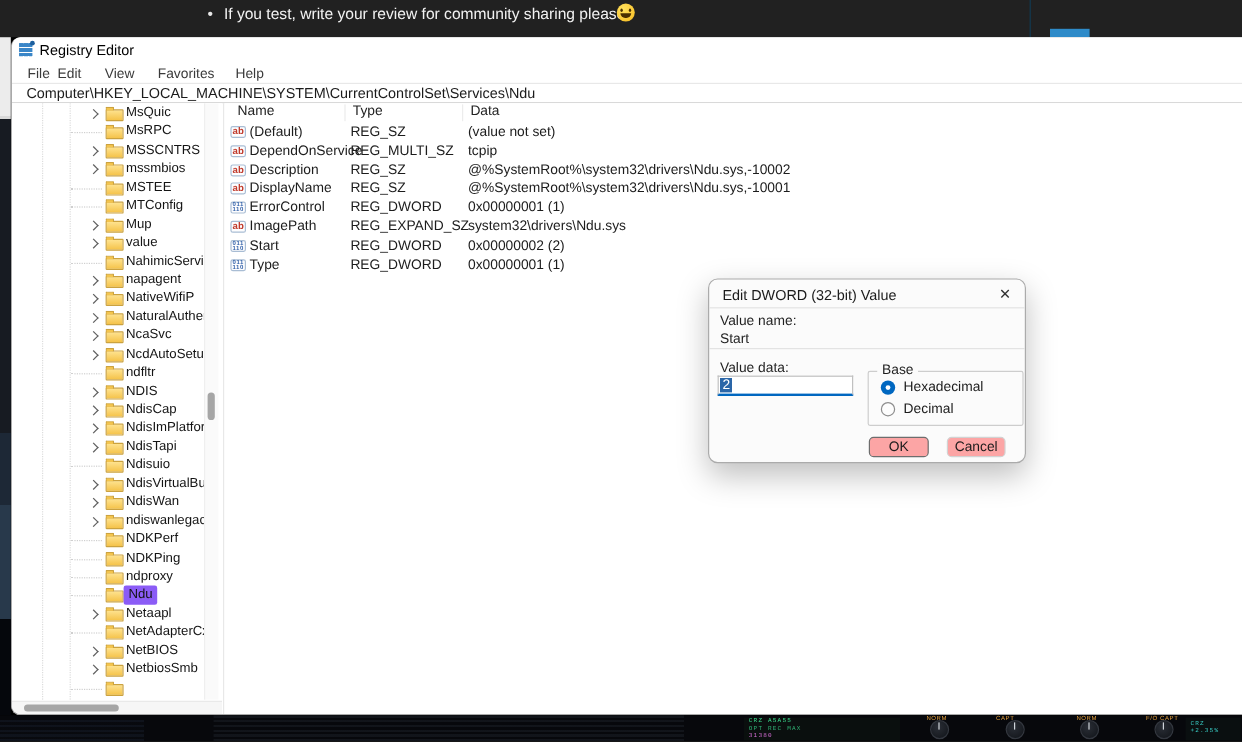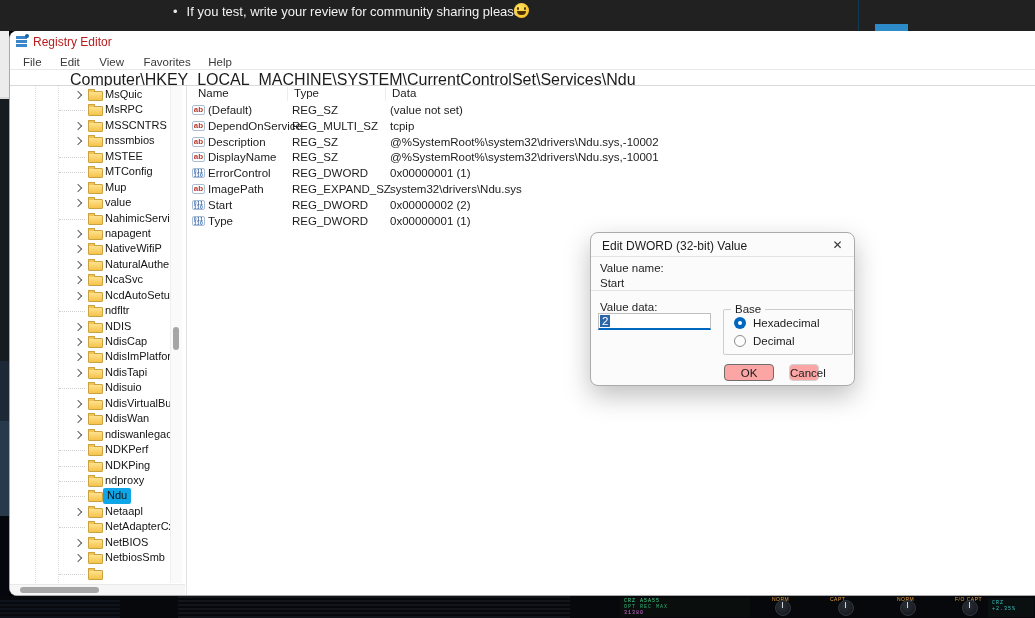--- a/index.html
+++ b/index.html
@@ -28,50 +28,50 @@
   
   #win{left:9px;top:31px;width:1026px;height:565px;background:#fff;
        border-left:1px solid #a9a9a9;border-bottom:1px solid #a9a9a9;
        border-radius:8px 0 0 8px;box-sizing:border-box;overflow:hidden;}
   #titlebar{left:0;top:0;width:100%;height:21px;background:#fff;}
   #appicon{left:6px;top:5px;width:11px;height:11px;
     background-image:repeating-linear-gradient(0deg,#3a86c8 0 3px,#fff 3px 4px),
                      repeating-linear-gradient(90deg,#3a86c8 0 3px,#fff 3px 4px);}
   #appicon::after{content:"";position:absolute;right:-2px;top:-2px;width:4px;height:4px;
     border-radius:50%;background:#1d5f9e;}
-  #apptitle{left:23px;top:4px;font-size:12px;color:#b91c1c;}
+  #apptitle{left:23px;top:4px;font-size:12px;color:#000000;}
   #menubar{left:0;top:21px;width:100%;height:17px;}
   .menu-item{display:inline-block;font-size:11.5px;color:#3a3a3a;margin-top:1px;}
-  #menubar .mi0{margin-left:13px;margin-right:14px;}
+  #menubar .mi0{margin-left:13px;margin-right:2px;}
   #menubar .mi1{margin-right:15px;}
   #menubar .mi2{margin-right:15px;}
   #menubar .mi3{margin-right:13px;}
   #addrbar{left:0;top:38px;width:100%;height:17px;border-top:1px solid #e8e8e8;
            border-bottom:1px solid #d9d9d9;box-sizing:border-box;background:#fff;}
-  #addrtext{left:12px;top:1px;font-size:16px;color:#1b1b1b;white-space:nowrap;margin-left:48px;}
+  #addrtext{left:12px;top:1px;font-size:12px;color:#1b1b1b;white-space:nowrap;}
 
   #body{left:0;top:55px;width:100%;height:509px;}
 
   
   #tree{left:0;top:0;width:175px;height:509px;overflow:hidden;background:#fff;}
   .guide{position:absolute;top:0;height:497px;border-left:1px dotted #dcdcdc;}
   #g1{left:25px}#g2{left:48px}
   #treerows{position:absolute;left:0;top:1px;width:175px;}
   .trow{height:15.45px;position:relative;}
   .trow .chev{position:absolute;left:65px;top:5px;width:5px;height:5px;
     border-top:1px solid #5f5f5f;border-right:1px solid #5f5f5f;transform:rotate(45deg);}
   .trow.leaf::before{content:"";position:absolute;left:49px;top:8px;width:26px;
     border-top:1px dotted #cfcfcf;}
   .folder{position:absolute;left:78px;top:4px;width:13px;height:8px;
     background:linear-gradient(#fee28e,#f5c34a);border:1px solid #cba23f;border-radius:1px;}
   .folder::before{content:"";position:absolute;top:-3px;left:-1px;width:5px;height:2px;
     background:#f4c54e;border:1px solid #cba23f;border-bottom:none;border-radius:1px 1px 0 0;}
   .tlabel{position:absolute;left:95px;top:0;font-size:11px;color:#141414;
     line-height:15.45px;white-space:nowrap;}
-  .tlabel.sel-label{background:#0ea5e9;padding:0 4px;left:93px;border-radius:2px;}
+  .tlabel.sel-label{background:#8b5cf6;padding:0 4px;left:93px;border-radius:2px;}
 
   
   #vscroll{left:160px;top:0;width:11px;height:497px;background:#fafafa;border-left:1px solid #efefef;}
   #vthumb{left:2px;top:241px;width:6px;height:23px;background:#a6a6a6;border-radius:3px;}
   #hscroll{left:0;top:498px;width:175px;height:11px;background:#f6f6f6;border-top:1px solid #e9e9e9;}
   #hthumb{left:10px;top:2px;width:79px;height:6px;background:#a6a6a6;border-radius:3px;}
 
   #splitter{left:176px;top:0;width:1px;height:509px;background:#e3e3e3;}
 
   
@@ -116,21 +116,21 @@
   #radio-hex{top:7px}#radio-dec{top:25px}
   .radio{position:absolute;left:0;top:0;width:12px;height:12px;border-radius:50%;box-sizing:border-box;}
   .radio.on{background:#0067c0;}
   .radio.on::after{content:"";position:absolute;left:4px;top:4px;width:4px;height:4px;
     border-radius:50%;background:#fff;}
   .radio.off{background:#fdfdfd;border:1px solid #8d8d8d;}
   .radiolabel{position:absolute;left:19px;top:0;font-size:11.5px;color:#1b1b1b;white-space:nowrap;}
   .dbtn{position:absolute;top:131px;height:17px;border-radius:4px;background:#fca5a5;
     font-size:11.5px;color:#1b1b1b;text-align:center;line-height:16px;box-sizing:border-box;}
   #btn-ok{left:133px;width:50px;border:1px solid #6d6d6d;}
-  #btn-cancel{left:198px;width:30px;border:1px solid #d2d2d2;}
+  #btn-cancel{left:198px;width:49px;border:1px solid #d2d2d2;}
 
   
   #cockpit{left:0;top:596px;width:1035px;height:22px;background:#07080c;overflow:hidden;}
   #slats{left:178px;top:0;width:392px;height:22px;opacity:.9;
     background:repeating-linear-gradient(180deg,#13161c 0 2px,#07080c 2px 4px);}
   #slats2{left:0px;top:4px;width:120px;height:18px;opacity:.6;
     background:repeating-linear-gradient(180deg,#141a26 0 2px,#090b10 2px 4px);}
   #cdisp1{left:620px;top:2px;width:130px;height:19px;background:#0a0f0e;padding-left:4px;box-sizing:border-box;}
   .gline{display:block;font-family:"Liberation Mono",monospace;font-size:5px;line-height:6px;letter-spacing:1px;}
   .g1{color:#3adf8f}.g2{color:#2fae72}.g3{color:#d86fd8}

